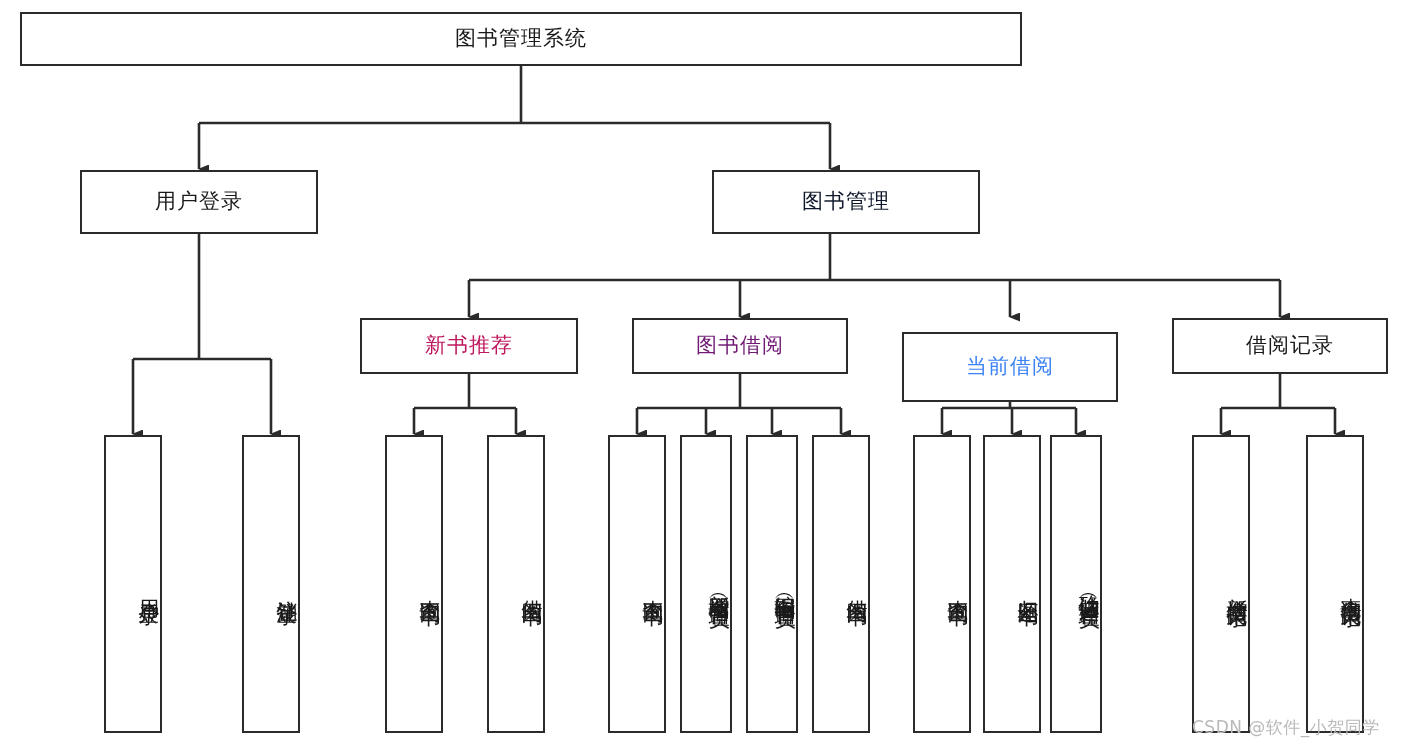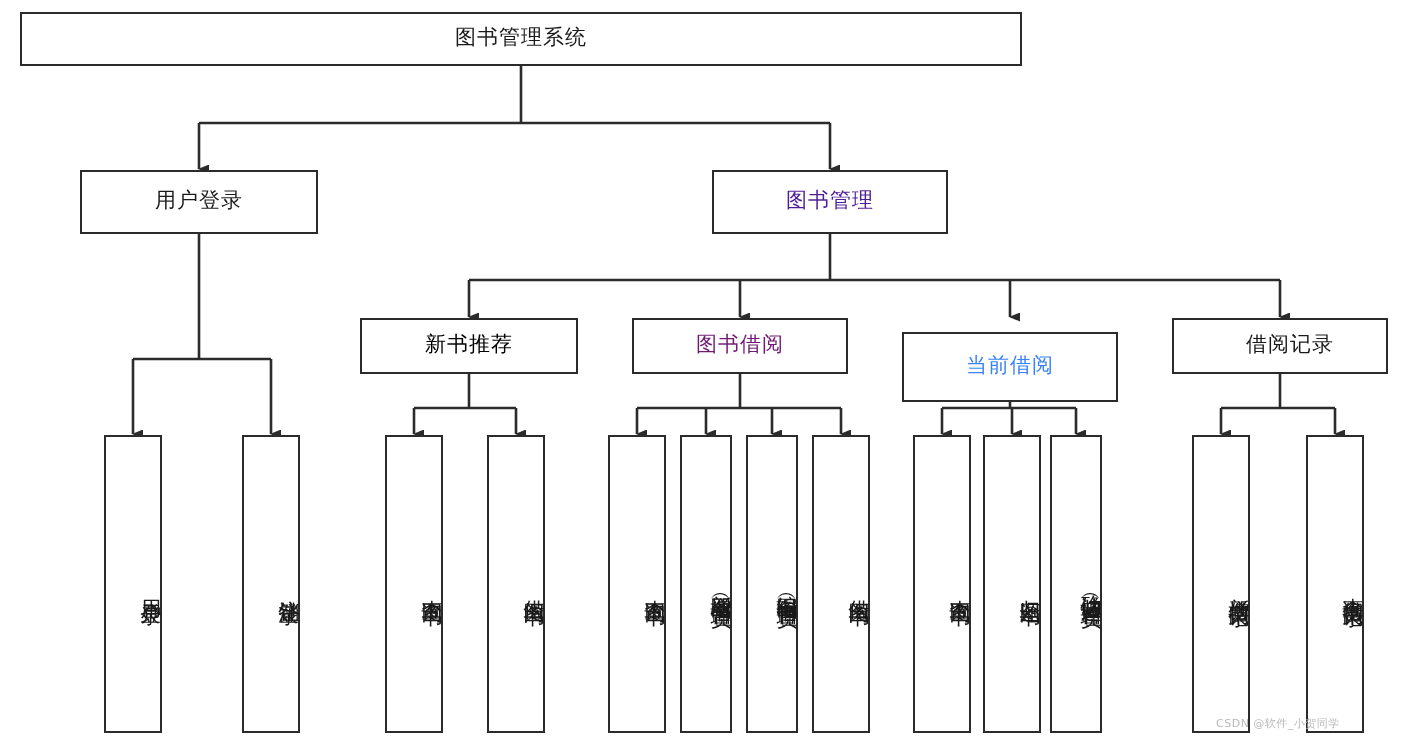--- a/index.html
+++ b/index.html
@@ -28,21 +28,20 @@
   .node {
     position: absolute;
     box-sizing: border-box;
     background: #ffffff;
     border: 2px solid #2b2b2b;
     display: flex;
     align-items: center;
     justify-content: center;
     color: #1a1a1a;
     text-align: center;
-    font-family: Liberation Mono, monospace;
   }
   .node.horiz {
     font-size: 21px;
     letter-spacing: 1px;
     line-height: 1.2;
   }
   .node.vert {
     writing-mode: vertical-rl;
     text-orientation: upright;
     align-items: flex-start;
@@ -52,26 +51,25 @@
     line-height: 1.05;
     letter-spacing: 2px;
   }
   .node.vert > .vlabel {
     writing-mode: vertical-rl;
     text-orientation: upright;
     white-space: nowrap;
   }
   .watermark {
     position: absolute;
-    font-size: 11px;
+    font-size: 17px;
     color: #b9b9b9;
     letter-spacing: 0.5px;
     white-space: nowrap;
     user-select: none;
-    padding-left: 24px;
   }
 </style>
 </head>
 <body>
 
 <div id="canvas">
   <svg id="edges" viewBox="0 0 1405 747">
     <defs>
       <marker id="arrow" markerWidth="9" markerHeight="11" refX="4.5" refY="10" orient="auto" markerUnits="userSpaceOnUse">
         <path d="M0,0 L9,0 L4.5,11 Z" fill="#2b2b2b"></path>
@@ -114,24 +112,24 @@
       </g>
   </svg>
 
   <div id="nodes-layer">
       <div class="node horiz" style="left: 20px; top: 12px; width: 1002px; height: 54px; border-color: rgb(43, 43, 43); background: rgb(255, 255, 255); color: rgb(26, 26, 26);">
         <span class="hlabel">图书管理系统</span>
       </div>
       <div class="node horiz" style="left: 80px; top: 170px; width: 238px; height: 64px; border-color: rgb(43, 43, 43); background: rgb(255, 255, 255); color: rgb(26, 26, 26);">
         <span class="hlabel">用户登录</span>
       </div>
-      <div class="node horiz" style="left: 712px; top: 170px; width: 236px; height: 64px; border-color: rgb(43, 43, 43); background: rgb(255, 255, 255); color: #4c1d95;">
+      <div class="node horiz" style="left: 712px; top: 170px; width: 268px; height: 64px; border-color: rgb(43, 43, 43); background: rgb(255, 255, 255); color: #0f172a;">
         <span class="hlabel">图书管理</span>
       </div>
-      <div class="node horiz" style="left: 360px; top: 318px; width: 218px; height: 56px; border-color: rgb(43, 43, 43); background: rgb(255, 255, 255); color: #000000;">
+      <div class="node horiz" style="left: 360px; top: 318px; width: 218px; height: 56px; border-color: rgb(43, 43, 43); background: rgb(255, 255, 255); color: #be185d;">
         <span class="hlabel">新书推荐</span>
       </div>
       <div class="node horiz" style="left: 632px; top: 318px; width: 216px; height: 56px; border-color: rgb(43, 43, 43); background: rgb(255, 255, 255); color: #701a75;">
         <span class="hlabel">图书借阅</span>
       </div>
       <div class="node horiz" style="left: 902px; top: 332px; width: 216px; height: 70px; border-color: rgb(43, 43, 43); background: rgb(255, 255, 255); color: #3b82f6;">
         <span class="hlabel">当前借阅</span>
       </div>
       <div class="node horiz" style="left: 1172px; top: 318px; width: 216px; height: 56px; border-color: rgb(43, 43, 43); background: rgb(255, 255, 255); color: rgb(26, 26, 26); padding-left: 20px;">
         <span class="hlabel">借阅记录</span>

